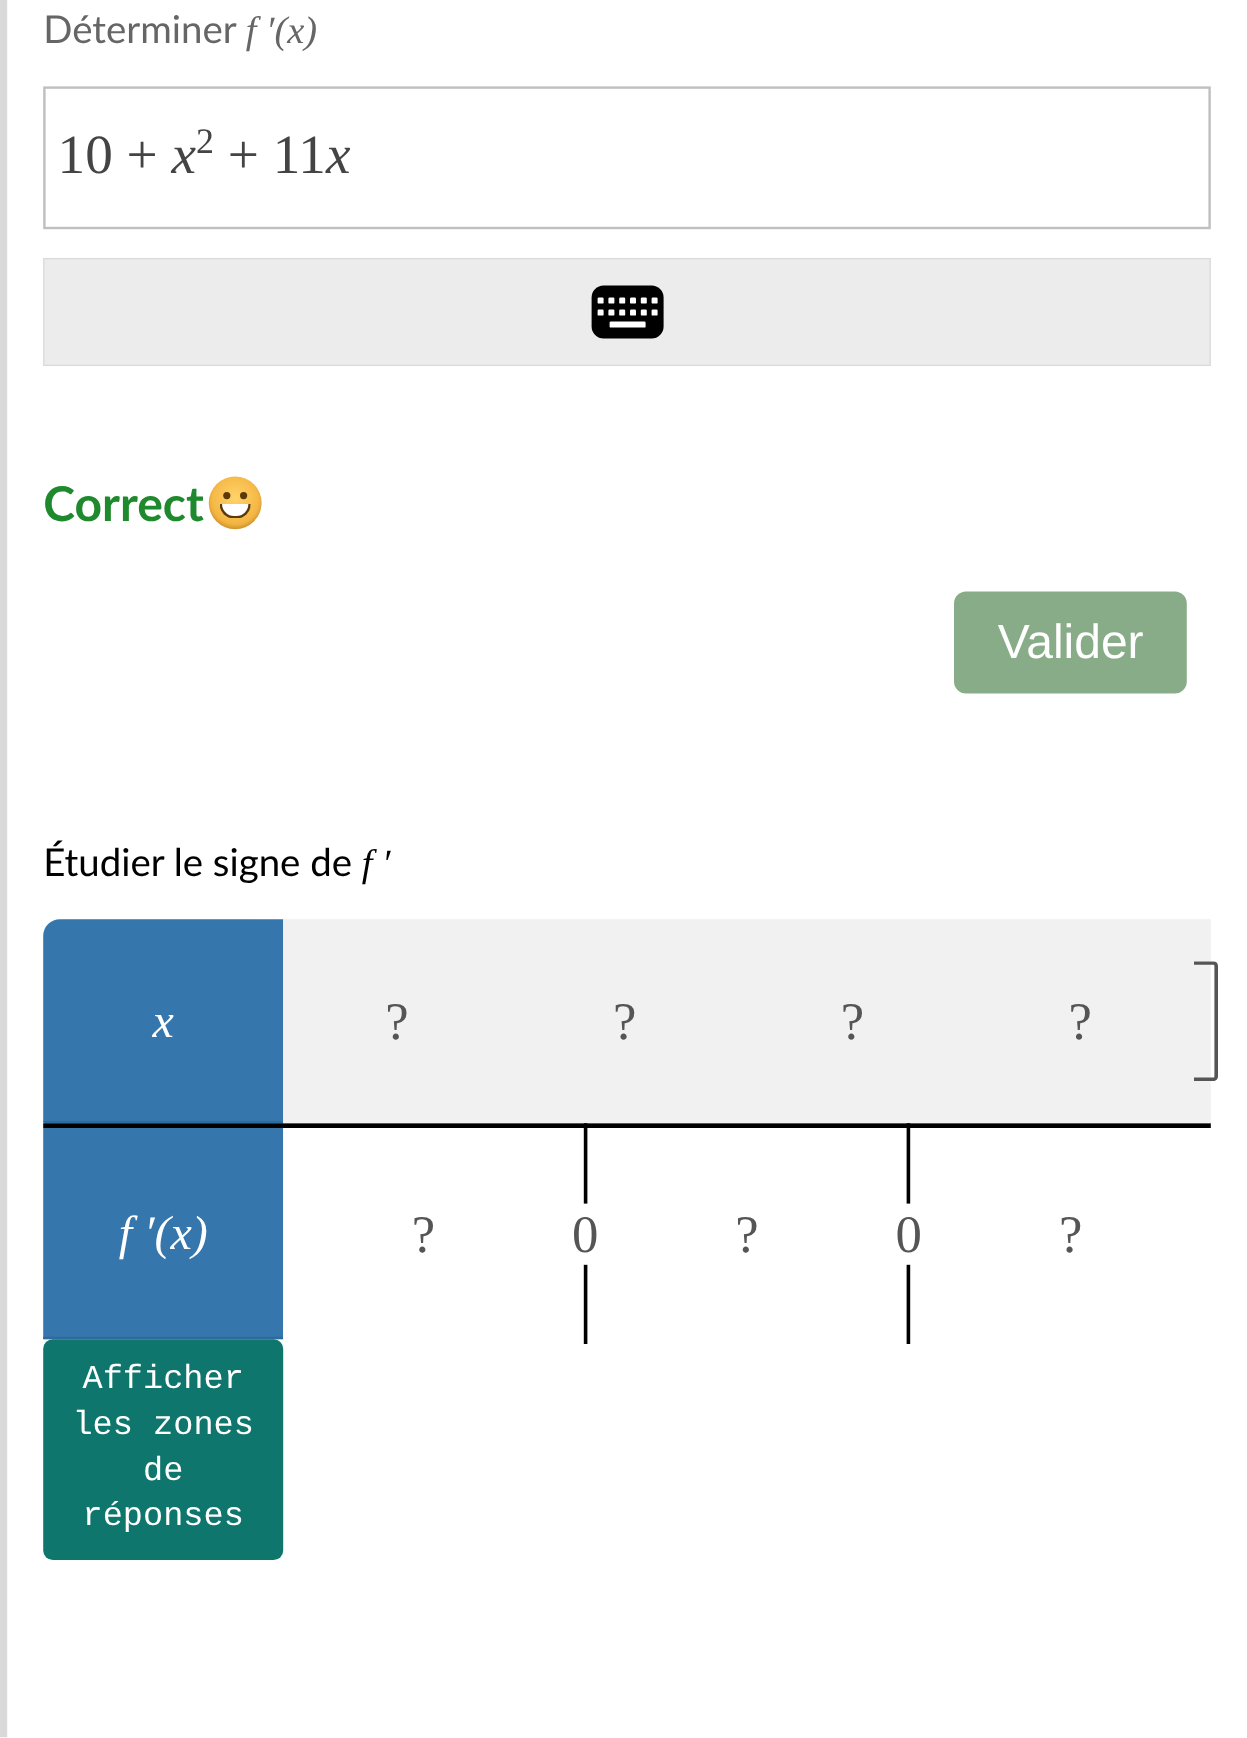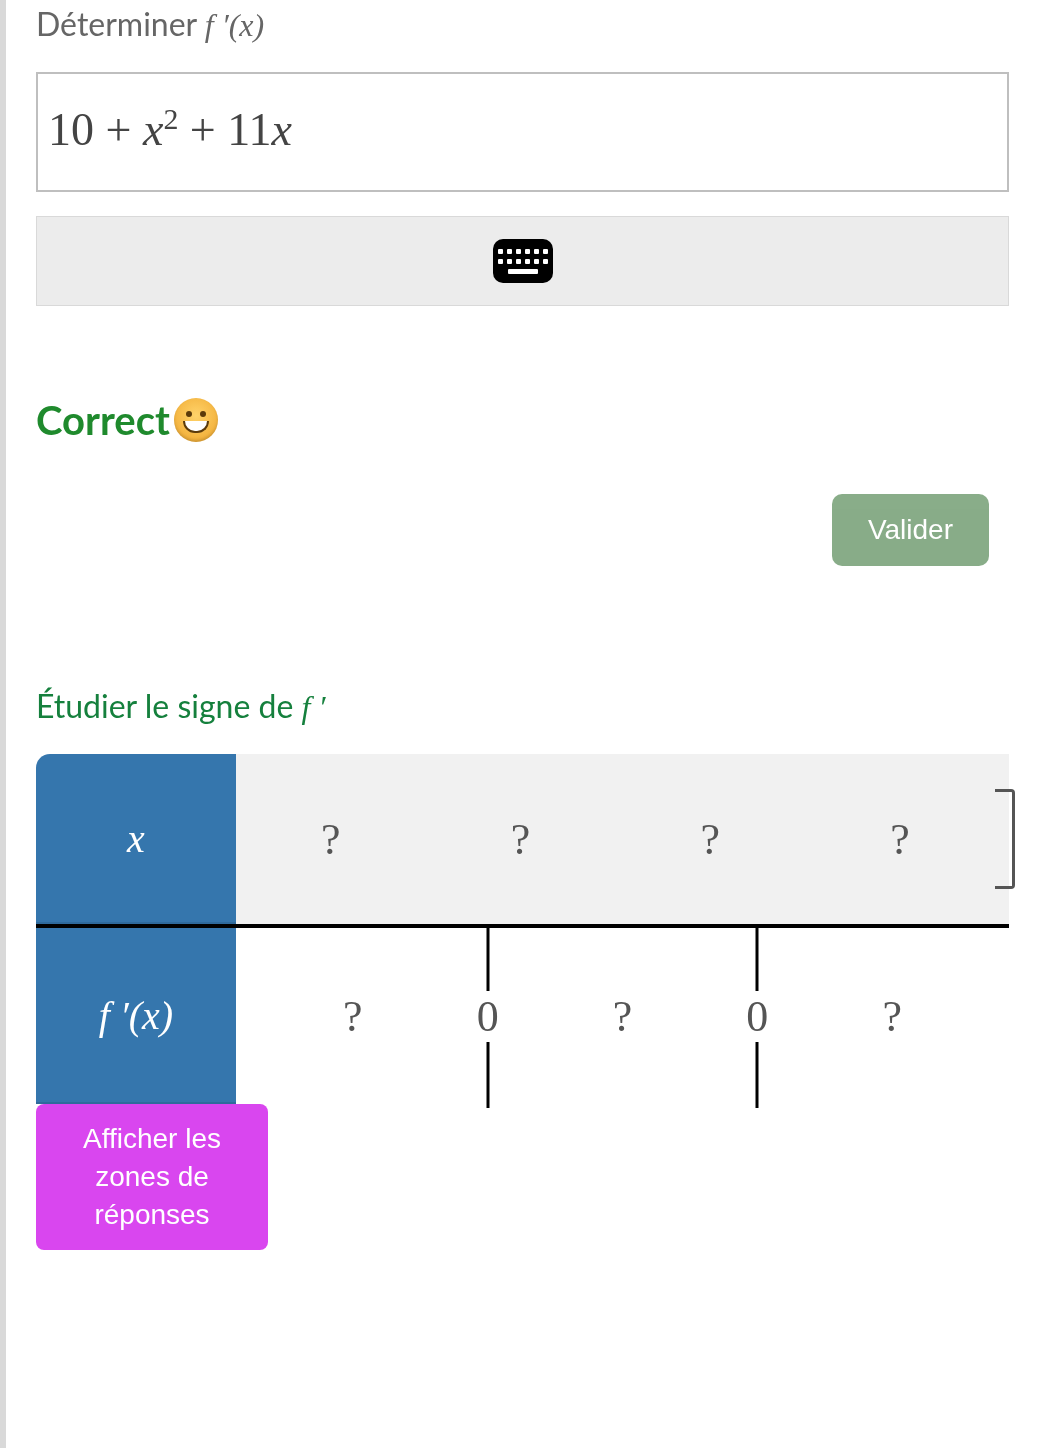--- a/index.html
+++ b/index.html
@@ -89,27 +89,27 @@
     border: 2.5px solid #5b3a0a; border-top: none;
     border-bottom-left-radius: 20px; border-bottom-right-radius: 20px;
     background: #fff;
   }
   .validate-row { text-align: right; margin-bottom: 120px; padding-right: 20px; }
   .btn-validate {
     display: inline-block;
     background: #7ca47c;
     opacity: .9;
     color: #fff;
-    font-size: 28px;
+    font-size: 40px;
     padding: 20px 36px;
     border-radius: 10px;
     border: none;
     cursor: pointer;
   }
-  .study-label { font-size: 32px; color: #15803d; margin-bottom: 28px; }
+  .study-label { font-size: 32px; color: #000000; margin-bottom: 28px; }
   .study-label .mathf { font-family: Georgia, "Times New Roman", serif; font-style: italic; }
 
   .sign-table { width: 100%; }
   .row1 { display: flex; align-items: stretch; height: 170px; }
   .row2 { display: flex; align-items: stretch; height: 180px; border-top: 4px solid #000; }
   .hdr {
     width: 200px;
     background: #3576ad;
     color: #fff;
     font-family: Georgia, "Times New Roman", serif;
@@ -170,30 +170,31 @@
     position: absolute;
     top: -4px; bottom: -4px; left: 50%;
     width: 3px; background: #000;
     transform: translateX(-50%);
     z-index: 0;
   }
   .cells-f .zero span { position: relative; z-index: 1; background: #fff; padding: 0 2px; }
 
   .btn-zones {
     margin-top: 0;
-    background: #d946ef;
+    background: #0f766e;
     color: #fff;
     font-size: 28px;
     line-height: 1.35;
     padding: 16px 24px;
     border: none;
     border-radius: 8px;
     cursor: pointer;
     text-align: center;
-    width: 232px;
+    width: 200px;
+    font-family: Liberation Mono, monospace;
   }
 </style>
 </head>
 <body>
 
 <div class="wrap">
 
   <div class="prompt">
     <span>Déterminer </span>
     <span class="mathf">f ′(x)</span>

